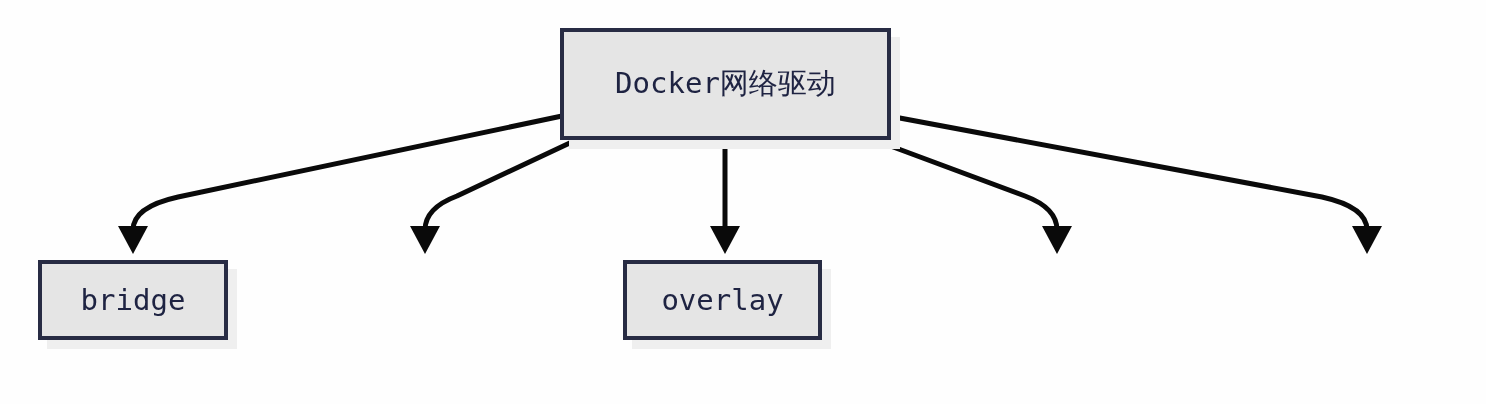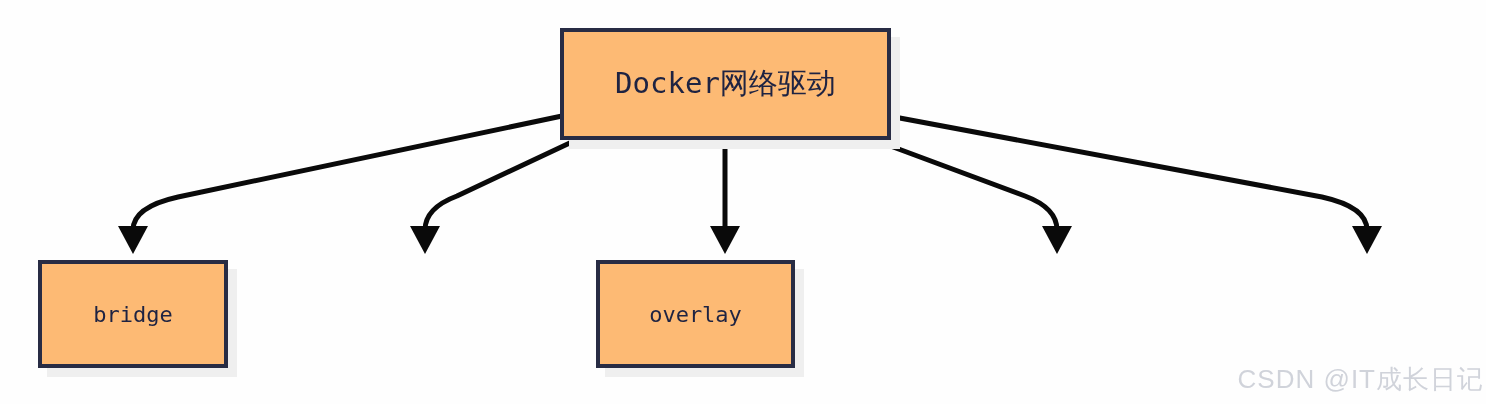--- a/index.html
+++ b/index.html
@@ -17,44 +17,44 @@
   }
   .arrow-layer {
     position: absolute;
     left: 0;
     top: 0;
     z-index: 1;
   }
   .node-box {
     position: absolute;
     box-sizing: border-box;
-    background: #fdba74;
+    background: #e5e5e5;
     border: 4px solid #282c44;
     box-shadow: 9px 9px 0 0 #efefef;
     display: flex;
     align-items: center;
     justify-content: center;
     z-index: 2;
     color: #1e2342;
   }
   .root-box {
     left: 560px;
     top: 28px;
     width: 331px;
     height: 112px;
     font-size: 29px;
   }
   .leaf {
     top: 260px;
-    height: 108px;
-    font-size: 22px;
+    height: 80px;
+    font-size: 29px;
   }
   .leaf-bridge  { left: 38px;   width: 190px; }
   .leaf-host    { left: 347px;  width: 157px; }
-  .leaf-overlay { left: 596px;  width: 199px; }
+  .leaf-overlay { left: 623px;  width: 199px; }
   .leaf-macvlan { left: 948px;  width: 219px; }
   .leaf-none    { left: 1287px; width: 160px; }
   .watermark {
     position: absolute;
     right: 2px;
     top: 362px;
     z-index: 5;
     font-family: "Liberation Sans", sans-serif;
     font-size: 26px;
     color: #cdd0d8;
@@ -93,15 +93,14 @@
     <span>bridge</span>
   </div>
 
 
   <div class="node-box leaf leaf-overlay">
     <span>overlay</span>
   </div>
 
 
 
-  <div class="watermark">CSDN @IT成长日记</div>
 
 </div>
 
 </body></html>

